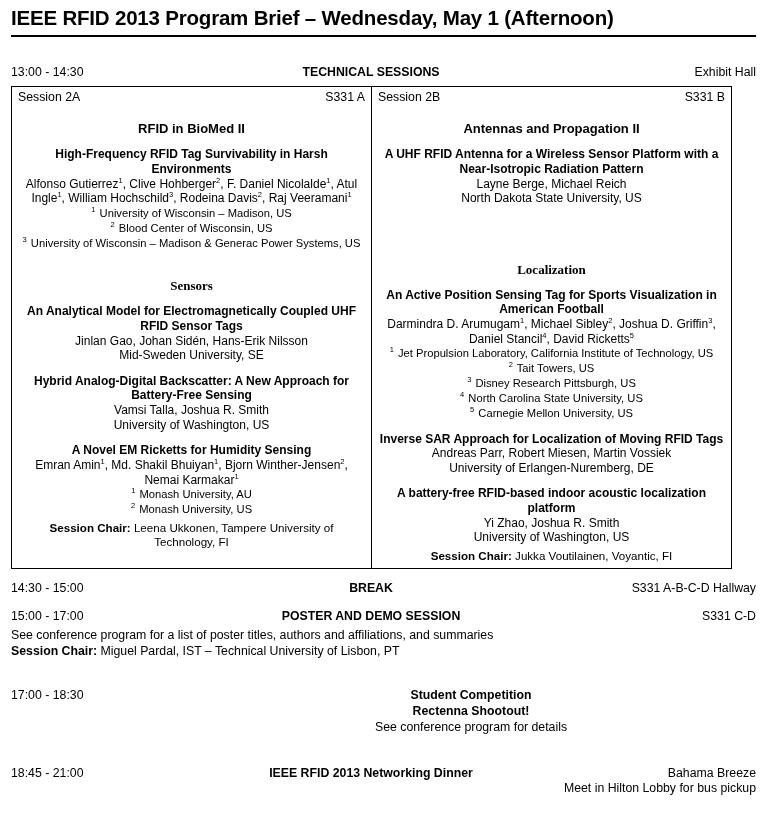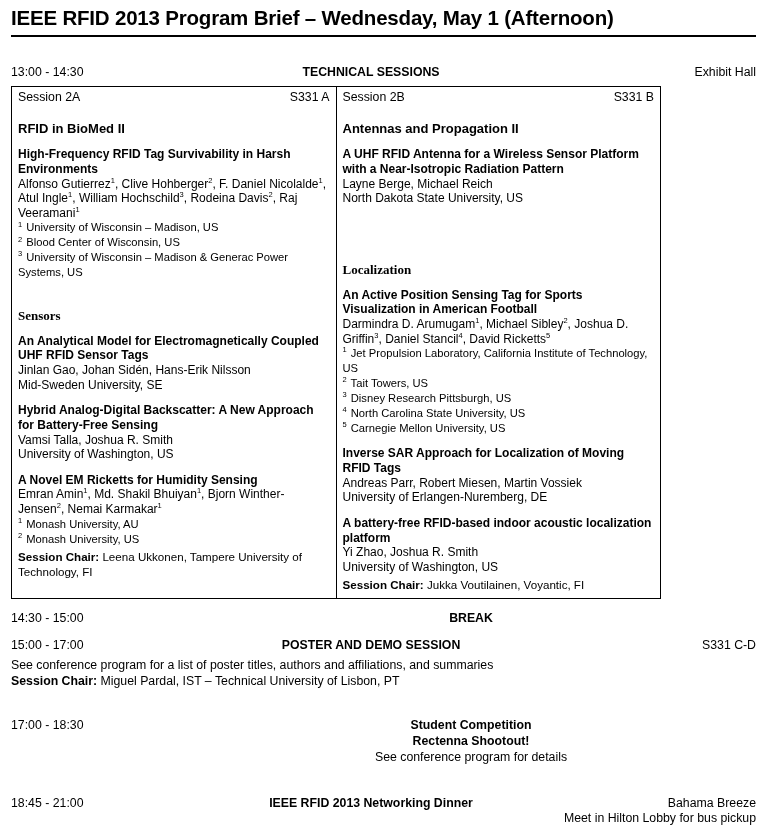--- a/index.html
+++ b/index.html
@@ -53,23 +53,24 @@
     width: 200px;
     flex: 0 0 200px;
     text-align: right;
   }
   .bold { font-weight: bold; }
 
   
   .sessions-table {
     border: 1px solid #000;
     border-collapse: collapse;
-    width: 650px;
+    width: 721px;
     table-layout: fixed;
     margin-top: 6px;
+    text-align: center;
   }
   .sessions-table td {
     border: 1px solid #000;
     vertical-align: top;
     padding: 0;
   }
   .sessions-table td.col {
     width: 50%;
   }
   .sess-head {
@@ -269,20 +270,21 @@
         </div>
       </td>
     </tr>
   </tbody>
     </table>
 
   <div class="block">
     <div class="sched-row">
       <div class="sched-time">14:30 - 15:00</div>
       <div class="sched-mid bold">BREAK</div>
+      <div class="sched-loc">S331 A-B-C-D Hallway</div>
     </div>
   </div>
 
   <div class="block">
     <div class="sched-row">
       <div class="sched-time">15:00 - 17:00</div>
       <div class="sched-mid bold">POSTER AND DEMO SESSION</div>
       <div class="sched-loc">S331 C-D</div>
     </div>
     <div class="sub-line" style="margin-top:4px">See conference program for a list of poster titles, authors and affiliations, and summaries</div>

